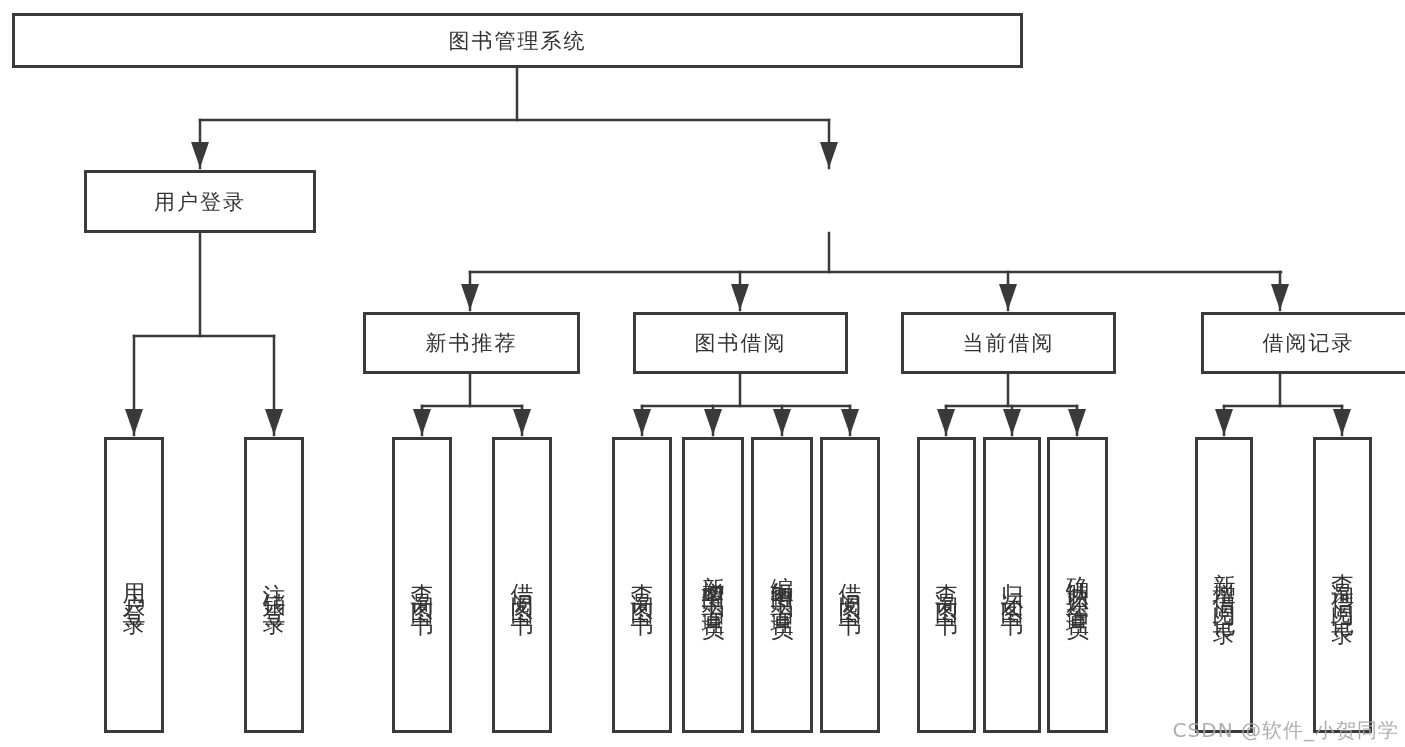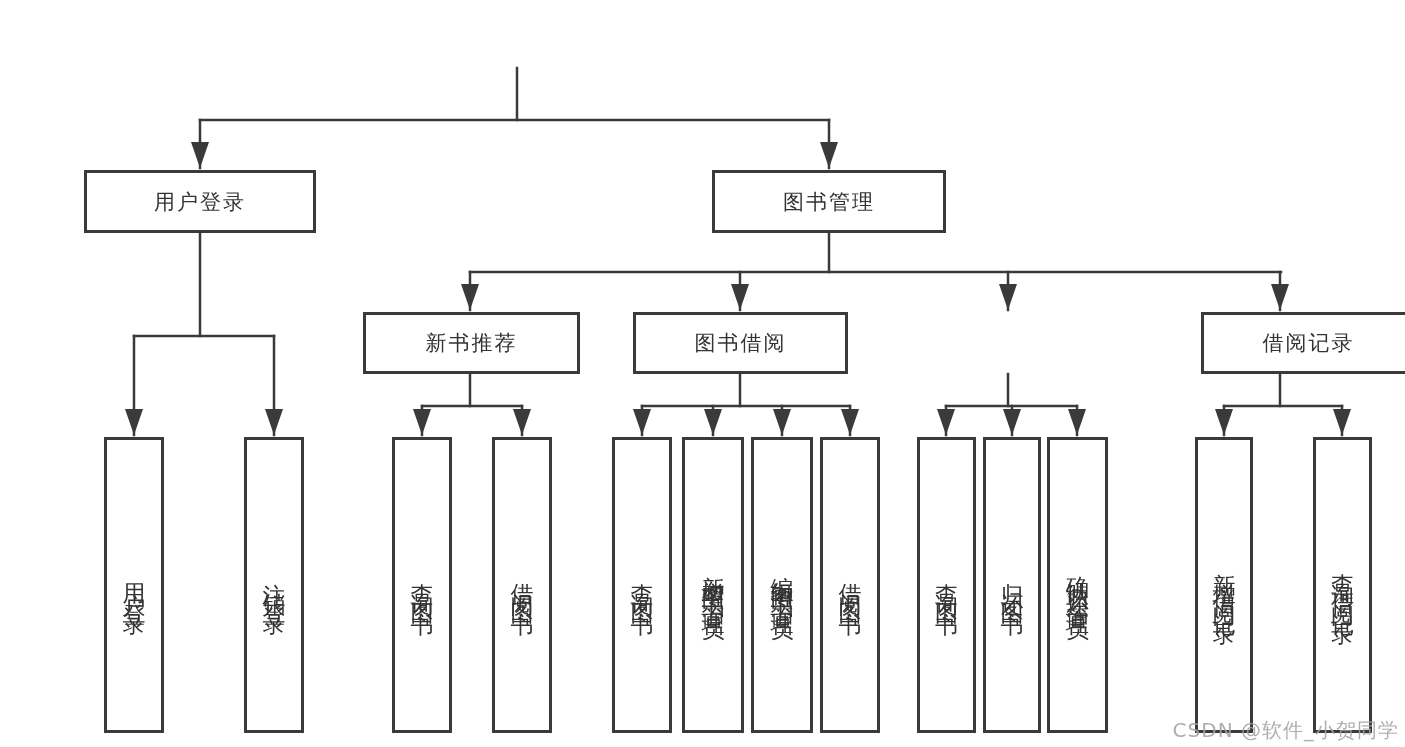--- a/index.html
+++ b/index.html
@@ -101,33 +101,36 @@
       <path d="M1012,406 V435" marker-end="url(#ah)"></path>
       <path d="M1077,406 V435" marker-end="url(#ah)"></path>
 
       <path d="M1280,374 V406"></path>
       <path d="M1224,406 H1342"></path>
       <path d="M1224,406 V435" marker-end="url(#ah)"></path>
       <path d="M1342,406 V435" marker-end="url(#ah)"></path>
     </g>
   </svg>
 
+  <div class="box" style="left:12px; top:13px; width:1011px; height:55px;">
+    <span class="h-label">图书管理系统</span>
+  </div>
 
   <div class="box" style="left:84px; top:170px; width:232px; height:63px;">
     <span class="h-label">用户登录</span>
-  </div>
-  <div class="box" style="left:712px; top:170px; width:234px; height:63px;">
-    <span class="h-label">图书管理</span>
   </div>
 
   <div class="box" style="left:363px; top:312px; width:217px; height:62px;">
     <span class="h-label">新书推荐</span>
   </div>
   <div class="box" style="left:633px; top:312px; width:215px; height:62px;">
     <span class="h-label">图书借阅</span>
+  </div>
+  <div class="box" style="left:901px; top:312px; width:215px; height:62px;">
+    <span class="h-label">当前借阅</span>
   </div>
   <div class="box" style="left:1173px; top:312px; width:215px; height:62px;margin-left:28px;">
     <span class="h-label">借阅记录</span>
   </div>
 
   <div class="box leaf" style="left:104px; top:437px; width:60px; height:296px;">
     <span class="v-label">用户登录</span>
   </div>
   <div class="box leaf" style="left:244px; top:437px; width:60px; height:296px;">
     <span class="v-label">注销登录</span>

